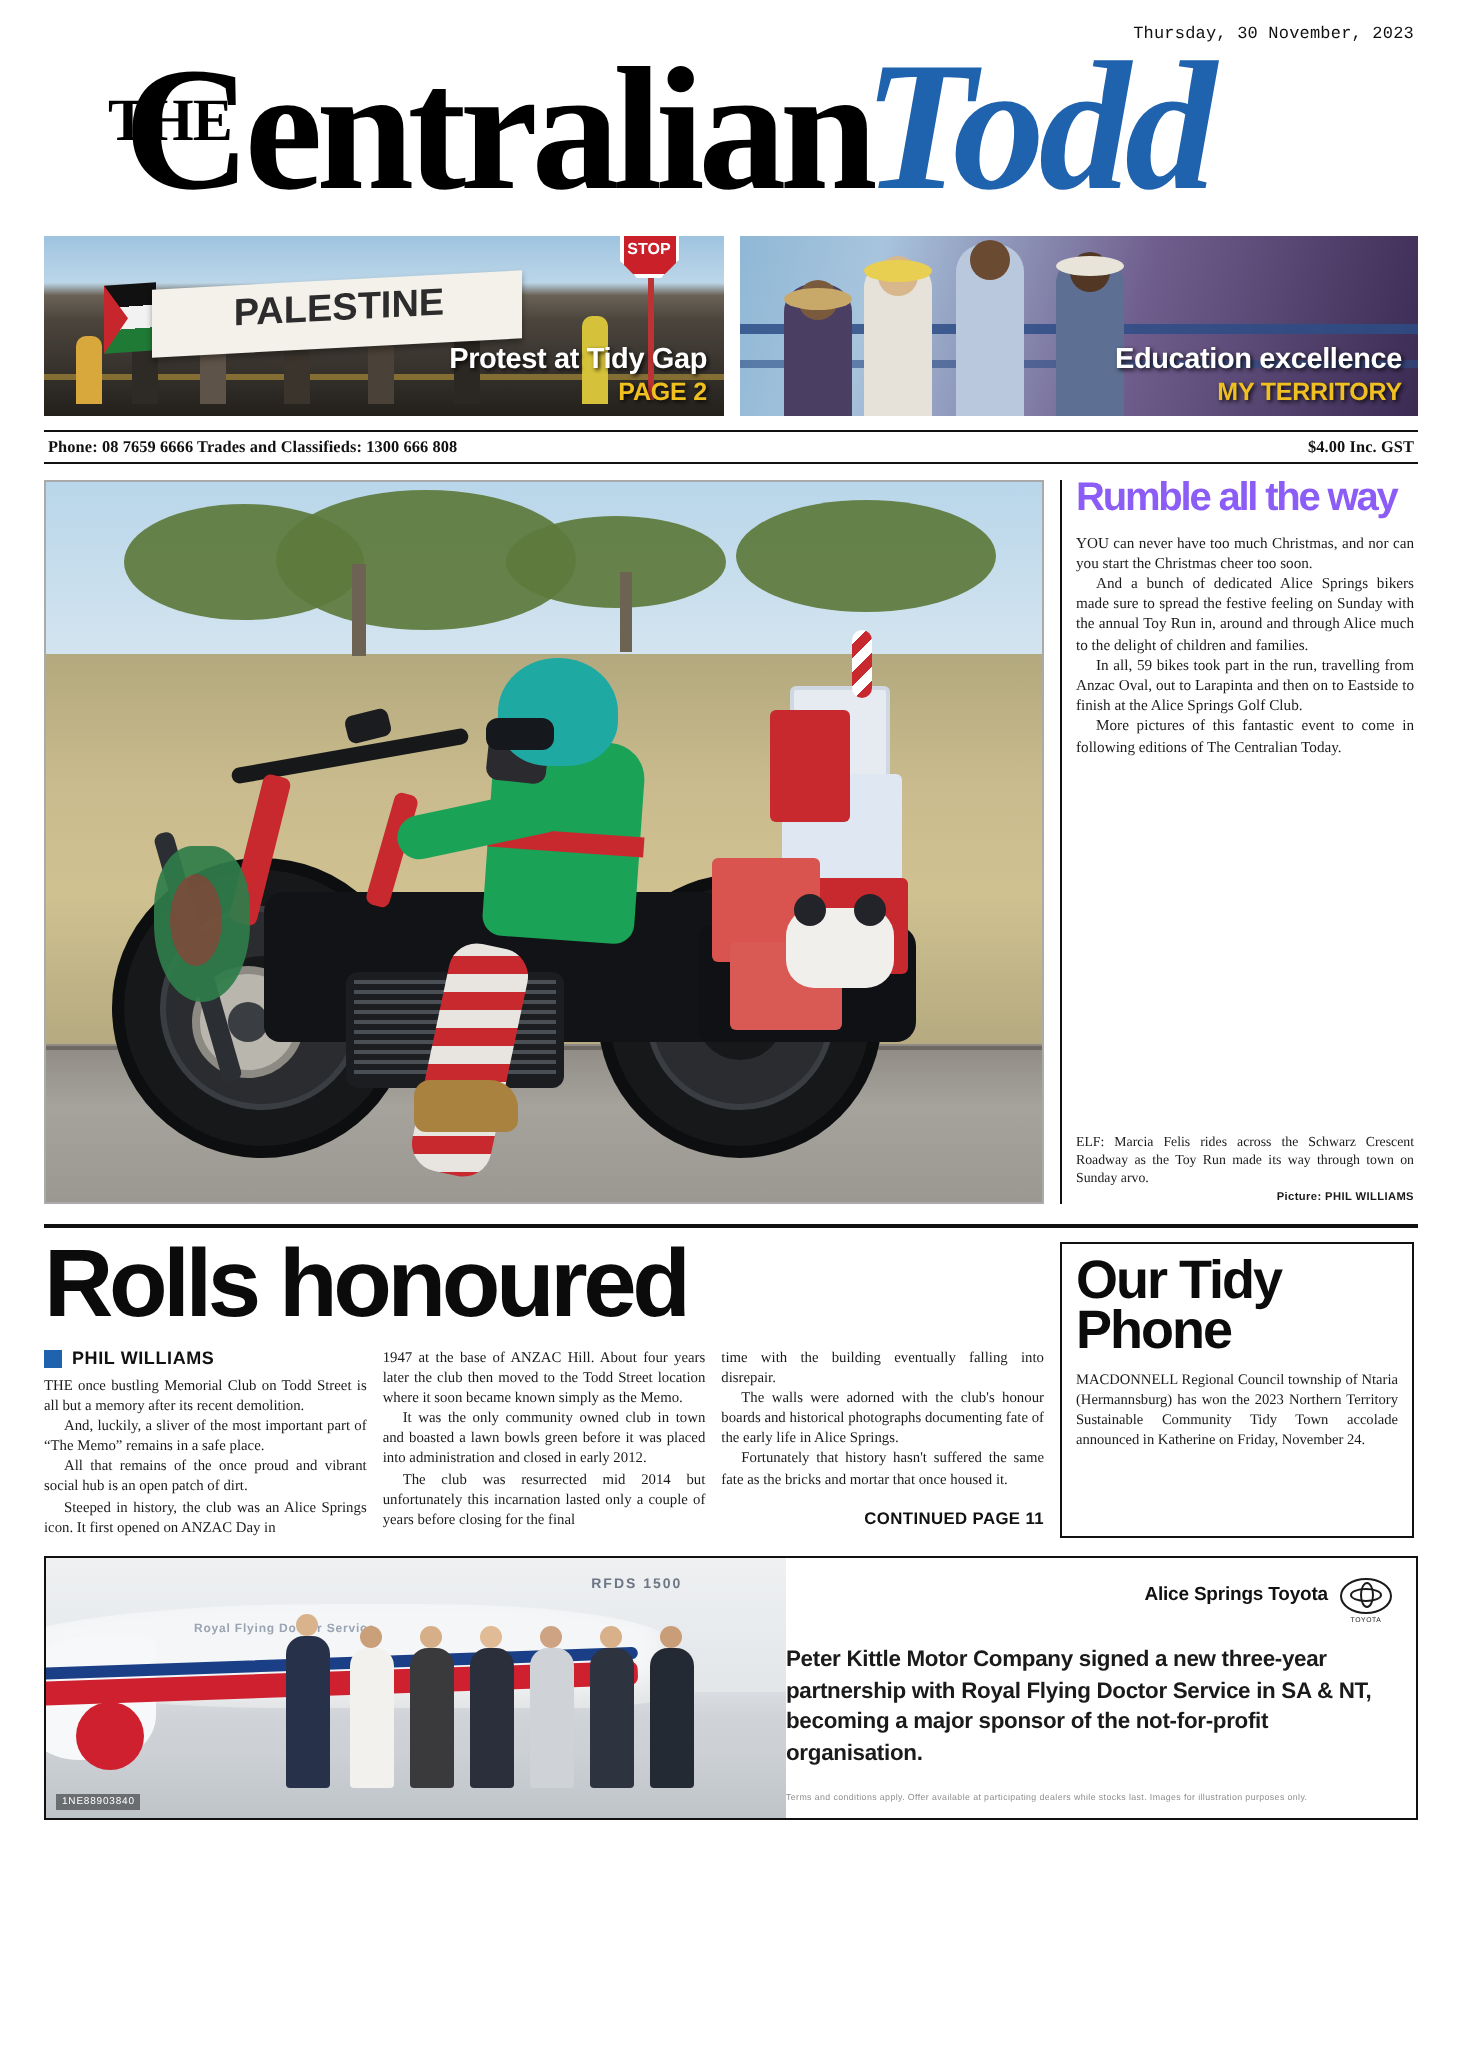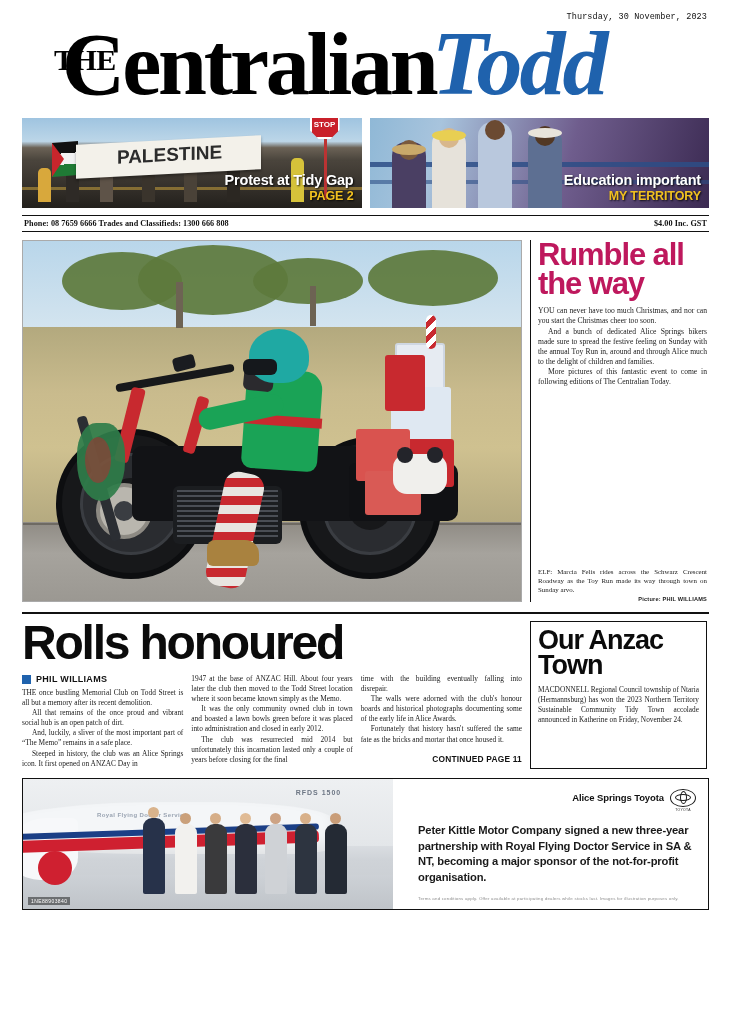--- a/index.html
+++ b/index.html
@@ -265,25 +265,25 @@
   .g6 { right:30%; top:128px;width:56px; height:44px; background:#d95a55; }
   .panda { position:absolute; right:6%; bottom:-4px; width:54px; height:40px; background:#f0efec; border-radius:14px; }
   .panda:before,.panda:after{ content:""; position:absolute; top:-7px; width:16px; height:16px; border-radius:50%; background:#23242a; }
   .panda:before{ left:4px; } .panda:after{ right:4px; }
   .candy { position:absolute; right:16%; top:-28px; width:10px; height:34px;
            background:repeating-linear-gradient(135deg,#fff 0 5px,#c8292f 5px 10px); border-radius:5px; }
 
   
   .lead-right { width: 177px; display: flex; flex-direction: column; border-left:1px solid #111; padding-left:7px; }
   .lead-head {
-    font-size: 31px;
+    font-size: 20px;
     font-weight: bold;
     line-height: .94;
     letter-spacing: -1.1px;
-    color: #be185d;
+    color: #8b5cf6;
     margin-bottom: 8px;
   }
   .lead-body p {
     font-family: "Liberation Serif", serif;
     font-size: 7.6px;
     line-height: 1.34;
     text-align: justify;
     color: #1a1a1a;
     text-indent: 10px;
   }
@@ -422,21 +422,21 @@
   .ad-photo .hd6 { left:277px; bottom:calc(11% + 70px); background:#d8b089; }
   .ad-photo .hd7 { left:307px; bottom:calc(11% + 70px); background:#c99d78; }
   .ad-photo .img-code {
     position:absolute; left:5px; bottom:4px; font-size:5px; color:#ffffff;
     background:rgba(0,0,0,.45); padding:1px 3px; letter-spacing:.4px;
   }
 
   .ad-copy {
     flex: 1;
     background: #ffffff;
-    padding: 10px 12px 8px 25px;
+    padding: 10px 12px 8px 0;
     position: relative;
     display: flex;
     flex-direction: column;
   }
   .ad-brand {
     display: flex; align-items: center; justify-content: flex-end; gap: 6px;
     margin-bottom: 16px;
   }
   .ad-brand-name { font-size: 9.5px; font-weight: bold; color:#111; letter-spacing:-.1px; }
   .toyota-mark { width: 26px; height: 18px; position: relative; }
@@ -514,21 +514,21 @@
       <div class="kid k3"></div>
       <div class="kid k4"></div>
       <div class="head h1"></div>
       <div class="head h2"></div>
       <div class="head h3"></div>
       <div class="head h4"></div>
       <div class="hat hat1"></div>
       <div class="hat hat2"></div>
       <div class="hat hat4"></div>
       <div class="teaser-caption">
-        <span class="teaser-title">Education important</span>
+        <span class="teaser-title">Education excellence</span>
         <span class="teaser-sub">MY TERRITORY</span>
       </div>
     </div>
 
   </div>
 
   <div class="contact-bar">
     <span>Phone: 08 7659 6666    Trades and Classifieds: 1300 666 808</span>
     <span>$4.00 Inc. GST</span>
   </div>
@@ -590,20 +590,21 @@
           </div>
         </div>
       </div>
     </div>
 
     <div class="lead-right">
       <div class="lead-head">Rumble all the way</div>
       <div class="lead-body">
         <p class="first">YOU can never have too much Christmas, and nor can you start the Christmas cheer too soon.</p>
         <p>And a bunch of dedicated Alice Springs bikers made sure to spread the festive feeling on Sunday with the annual Toy Run in, around and through Alice much to the delight of children and families.</p>
+        <p>In all, 59 bikes took part in the run, travelling from Anzac Oval, out to Larapinta and then on to Eastside to finish at the Alice Springs Golf Club.</p>
         <p>More pictures of this fantastic event to come in following editions of The Centralian Today.</p>
       </div>
       <div class="photo-credit-box">
         <div class="photo-caption">ELF: Marcia Felis rides across the Schwarz Crescent Roadway as the Toy Run made its way through town on Sunday arvo.</div>
         <div class="photo-credit">Picture: PHIL WILLIAMS</div>
       </div>
     </div>
   </div>
 
   <div class="second">
@@ -611,40 +612,40 @@
     <div class="second-left">
       <div class="second-head">Rolls honoured</div>
 
       <div class="cols3">
         <div class="col">
           <div class="byline">
             <span class="byline-mark"></span>
             <span class="byline-name">PHIL WILLIAMS</span>
           </div>
           <p class="first">THE once bustling Memorial Club on Todd Street is all but a memory after its recent demolition.</p>
+          <p>And, luckily, a sliver of the most important part of “The Memo” remains in a safe place.</p>
           <p>All that remains of the once proud and vibrant social hub is an open patch of dirt.</p>
-          <p>And, luckily, a sliver of the most important part of “The Memo” remains in a safe place.</p>
           <p>Steeped in history, the club was an Alice Springs icon. It first opened on ANZAC Day in</p>
         </div>
         <div class="col">
           <p class="first">1947 at the base of ANZAC Hill. About four years later the club then moved to the Todd Street location where it soon became known simply as the Memo.</p>
           <p>It was the only community owned club in town and boasted a lawn bowls green before it was placed into administration and closed in early 2012.</p>
           <p>The club was resurrected mid 2014 but unfortunately this incarnation lasted only a couple of years before closing for the final</p>
         </div>
         <div class="col">
           <p class="first">time with the building eventually falling into disrepair.</p>
-          <p>The walls were adorned with the club's honour boards and historical photographs documenting some of the early life in Alice Awards.</p>
+          <p>The walls were adorned with the club's honour boards and historical photographs documenting fate of the early life in Alice Springs.</p>
           <p>Fortunately that history hasn't suffered the same fate as the bricks and mortar that once housed it.</p>
           <div class="continued">CONTINUED PAGE 11</div>
         </div>
       </div>
     </div>
 
     <div class="sidebar">
-      <div class="sidebar-head">Our Anzac Town</div>
+      <div class="sidebar-head">Our Tidy Phone</div>
       <p class="first">MACDONNELL Regional Council township of Ntaria (Hermannsburg) has won the 2023 Northern Territory Sustainable Community Tidy Town accolade announced in Katherine on Friday, November 24.</p>
     </div>
   </div>
 
   <div class="ad">
 
     <div class="ad-photo">
       <div class="hangar-wall"></div>
       <div class="floor"></div>
       <div class="plane-body"></div>

